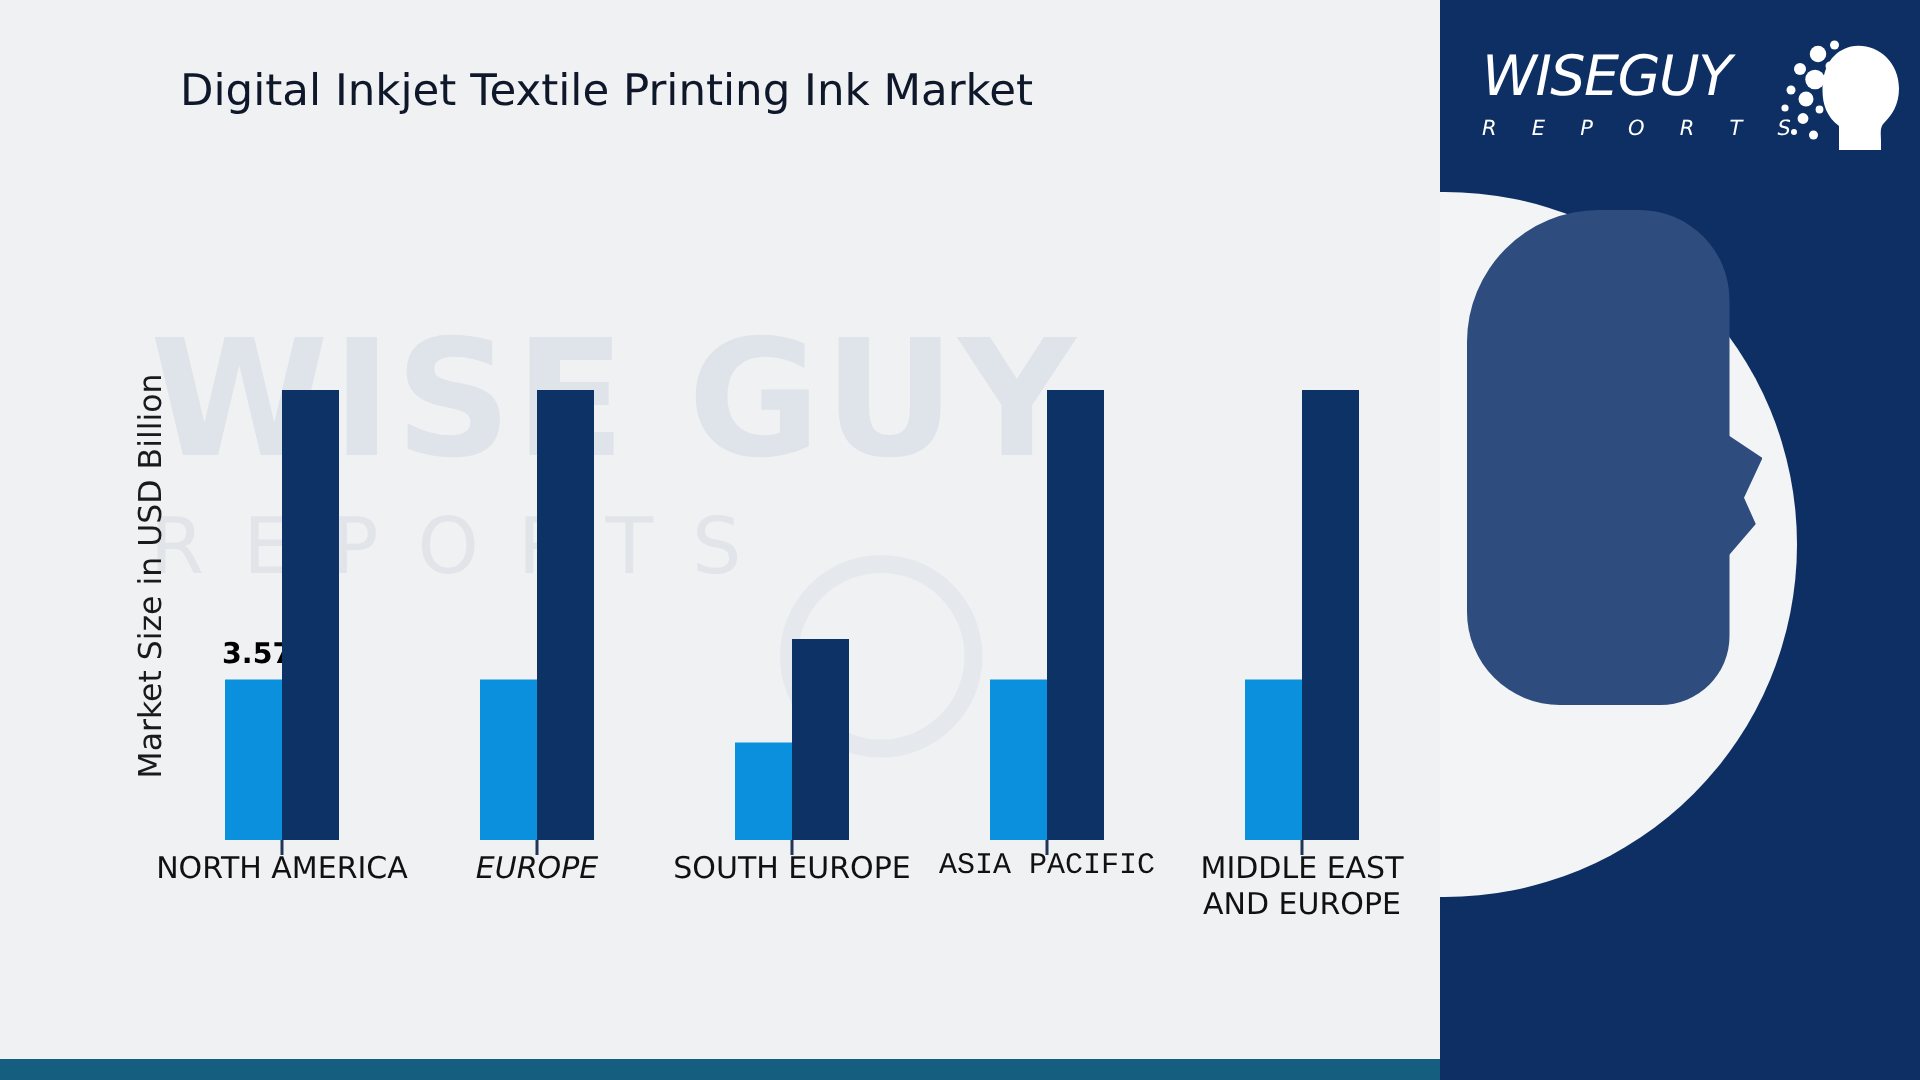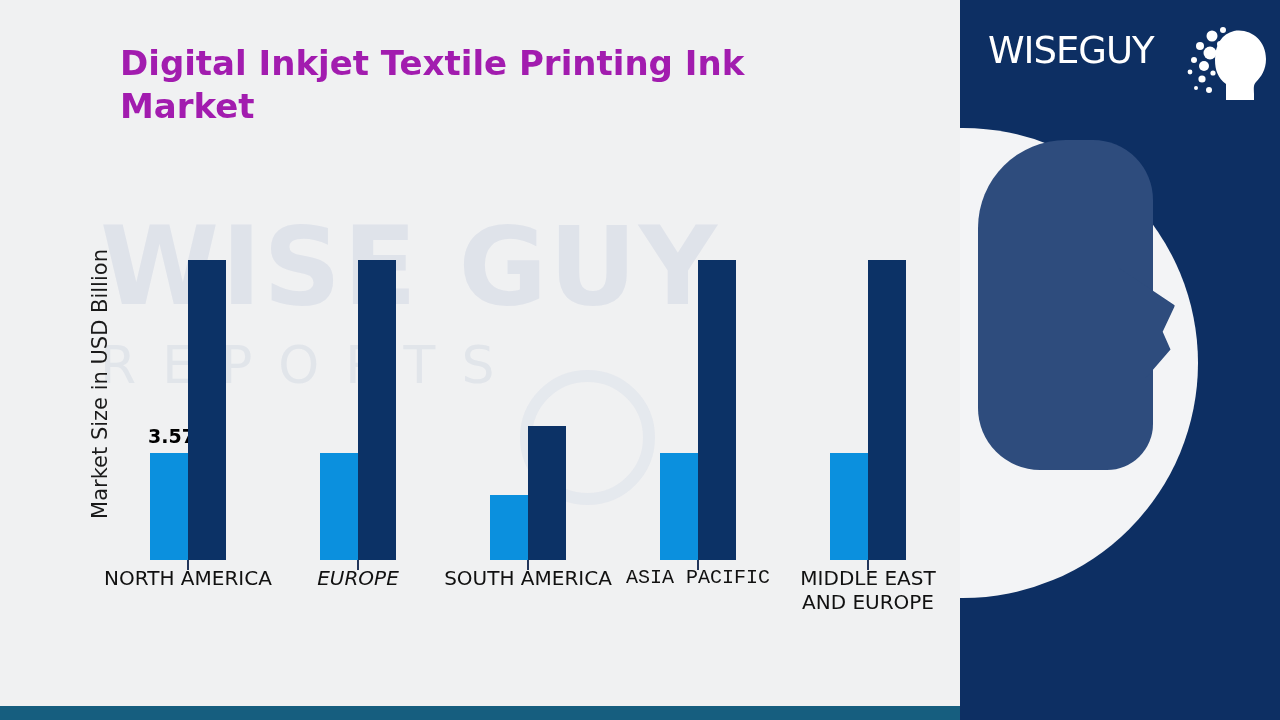--- a/index.html
+++ b/index.html
@@ -48,24 +48,24 @@
     border: 12px solid #e2e6ec;
     border-radius: 50%;
     opacity: .75;
   }
 
   
   .title {
     position: absolute;
     left: 120px; top: 42px;
     width: 700px;
-    font-size: 34px;
+    font-size: 29px;
     line-height: 1.26;
-    font-weight: 700;
-    color: #a21caf;
+    font-weight: 400;
+    color: #0f172a;
     z-index: 5;
   }
 
   
   .ylabel {
     position: absolute;
     left: -90px; top: 372px;
     width: 380px;
     transform: rotate(-90deg);
     transform-origin: center center;
@@ -136,20 +136,21 @@
   }
 
   
   .panel {
     position: absolute;
     right: 0; top: 0;
     width: 320px; height: 720px;
     background: #0d2f63;
     overflow: hidden;
     z-index: 8;
+    font-style: italic;
   }
   .panel-circle {
     position: absolute;
     left: -232px; top: 128px;
     width: 470px; height: 470px;
     border-radius: 50%;
     background: #f3f4f6;
   }
   .panel-head {
     position: absolute;
@@ -240,33 +241,34 @@
         <div class="bar b2032" style="height: 300px; background: rgb(12, 50, 102);"></div>
       </div>
     </div>
 
   <div id="axis-layer">
       <div class="tick" style="left: 187px;"></div>
       <div class="cat" style="left: 103px;">NORTH AMERICA</div>
       <div class="tick" style="left: 357px;"></div>
       <div class="cat" style="left: 273px; font-style: italic;">EUROPE</div>
       <div class="tick" style="left: 527px;"></div>
-      <div class="cat" style="left: 443px;">SOUTH AMERICA</div>
+      <div class="cat" style="left: 443px;">SOUTH EUROPE</div>
       <div class="tick" style="left: 697px;"></div>
       <div class="cat" style="left: 613px; font-family: Liberation Mono, monospace;">ASIA PACIFIC</div>
       <div class="tick" style="left: 867px;"></div>
       <div class="cat" style="left: 783px;">MIDDLE EAST AND EUROPE</div>
     </div>
 
   <div class="panel">
     <div class="panel-circle"></div>
     <div class="panel-head"></div>
 
     <div class="logo">
       <div class="logo-main">WISEGUY</div>
+      <div class="logo-sub">R E P O R T S</div>
       <svg class="logo-face" width="86" height="78" viewBox="0 0 86 78">
         <path d="M52 5 C68 2 84 14 84 33 C84 44 79 51 74 56 C71 59 72 63 72 68 L72 74 L44 74 L44 58 C36 52 33 44 33 34 C33 18 40 8 52 5 Z" fill="#ffffff"></path>
         <circle cx="30" cy="10" r="5.5" fill="#ffffff"></circle>
         <circle cx="18" cy="20" r="4" fill="#ffffff"></circle>
         <circle cx="28" cy="27" r="6.5" fill="#ffffff"></circle>
         <circle cx="12" cy="34" r="3" fill="#ffffff"></circle>
         <circle cx="22" cy="40" r="5" fill="#ffffff"></circle>
         <circle cx="8" cy="46" r="2.4" fill="#ffffff"></circle>
         <circle cx="20" cy="53" r="3.6" fill="#ffffff"></circle>
         <circle cx="31" cy="47" r="2.6" fill="#ffffff"></circle>

